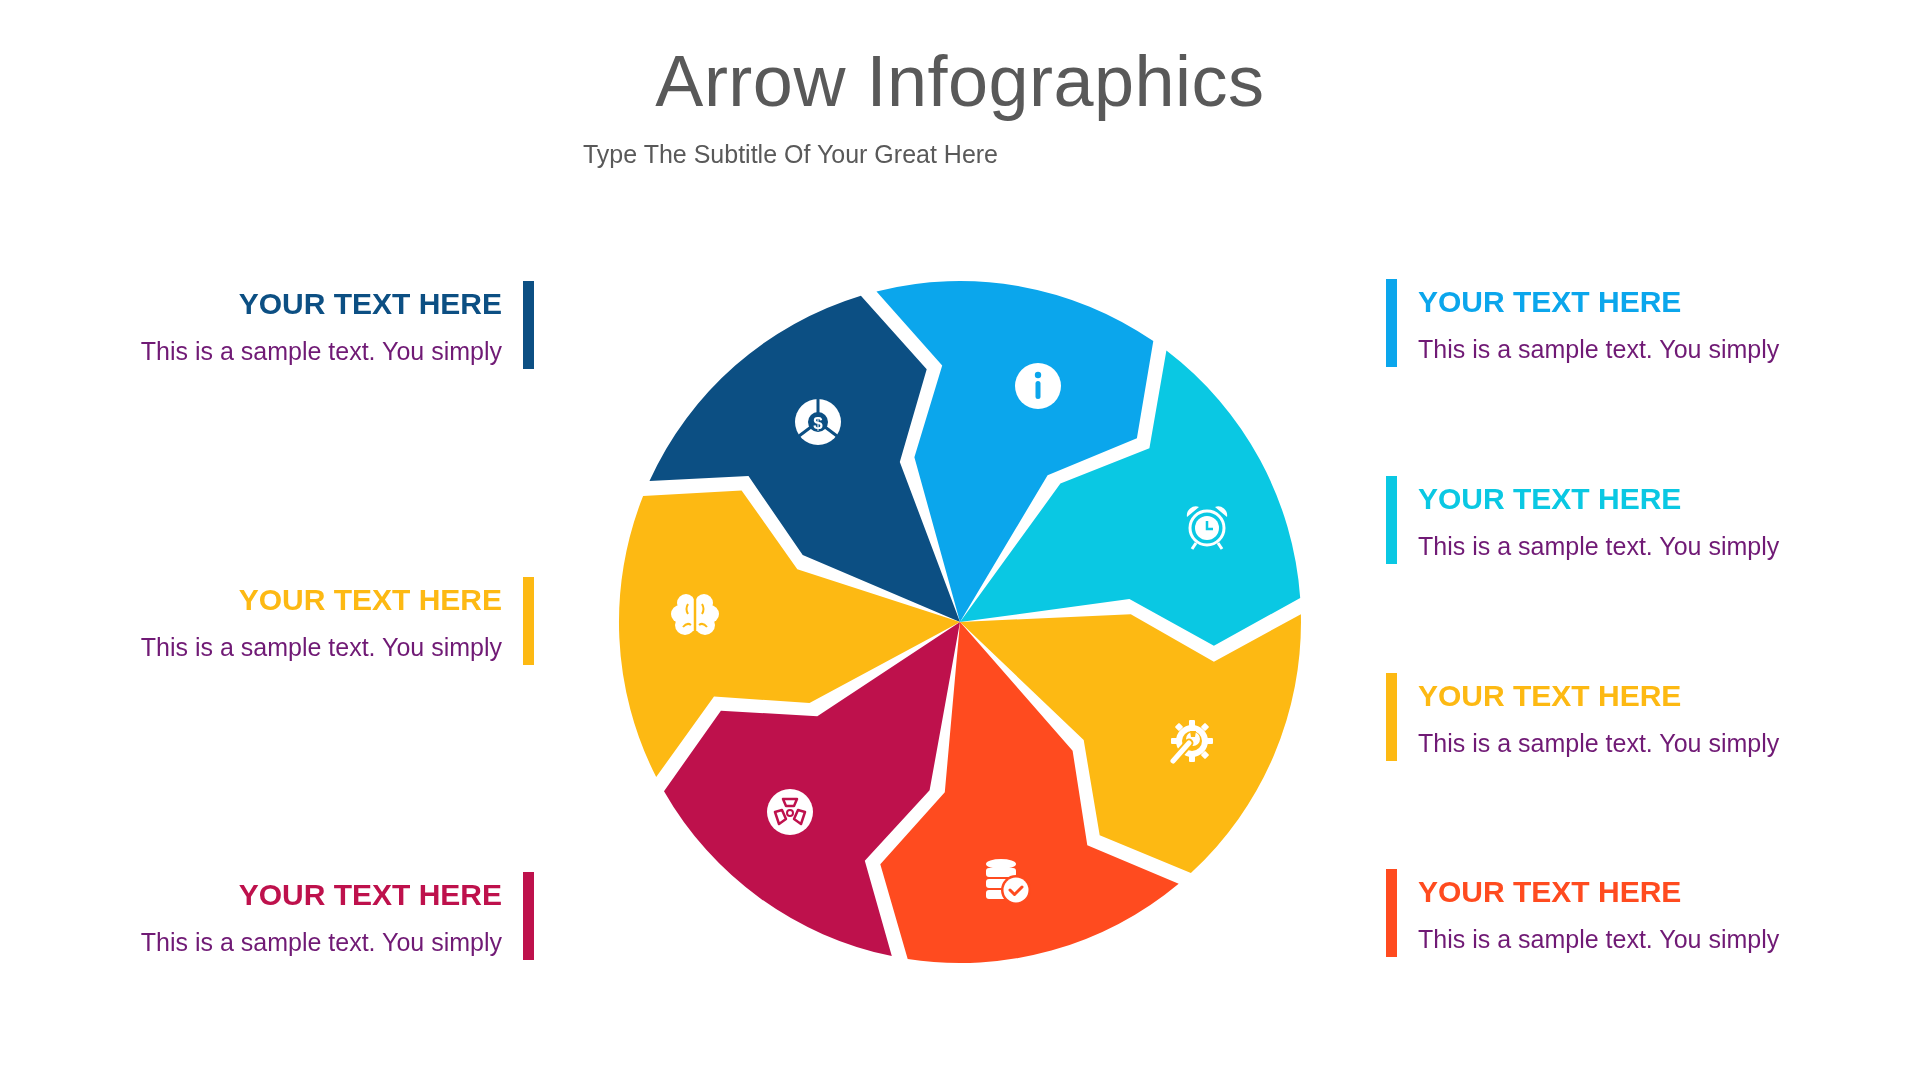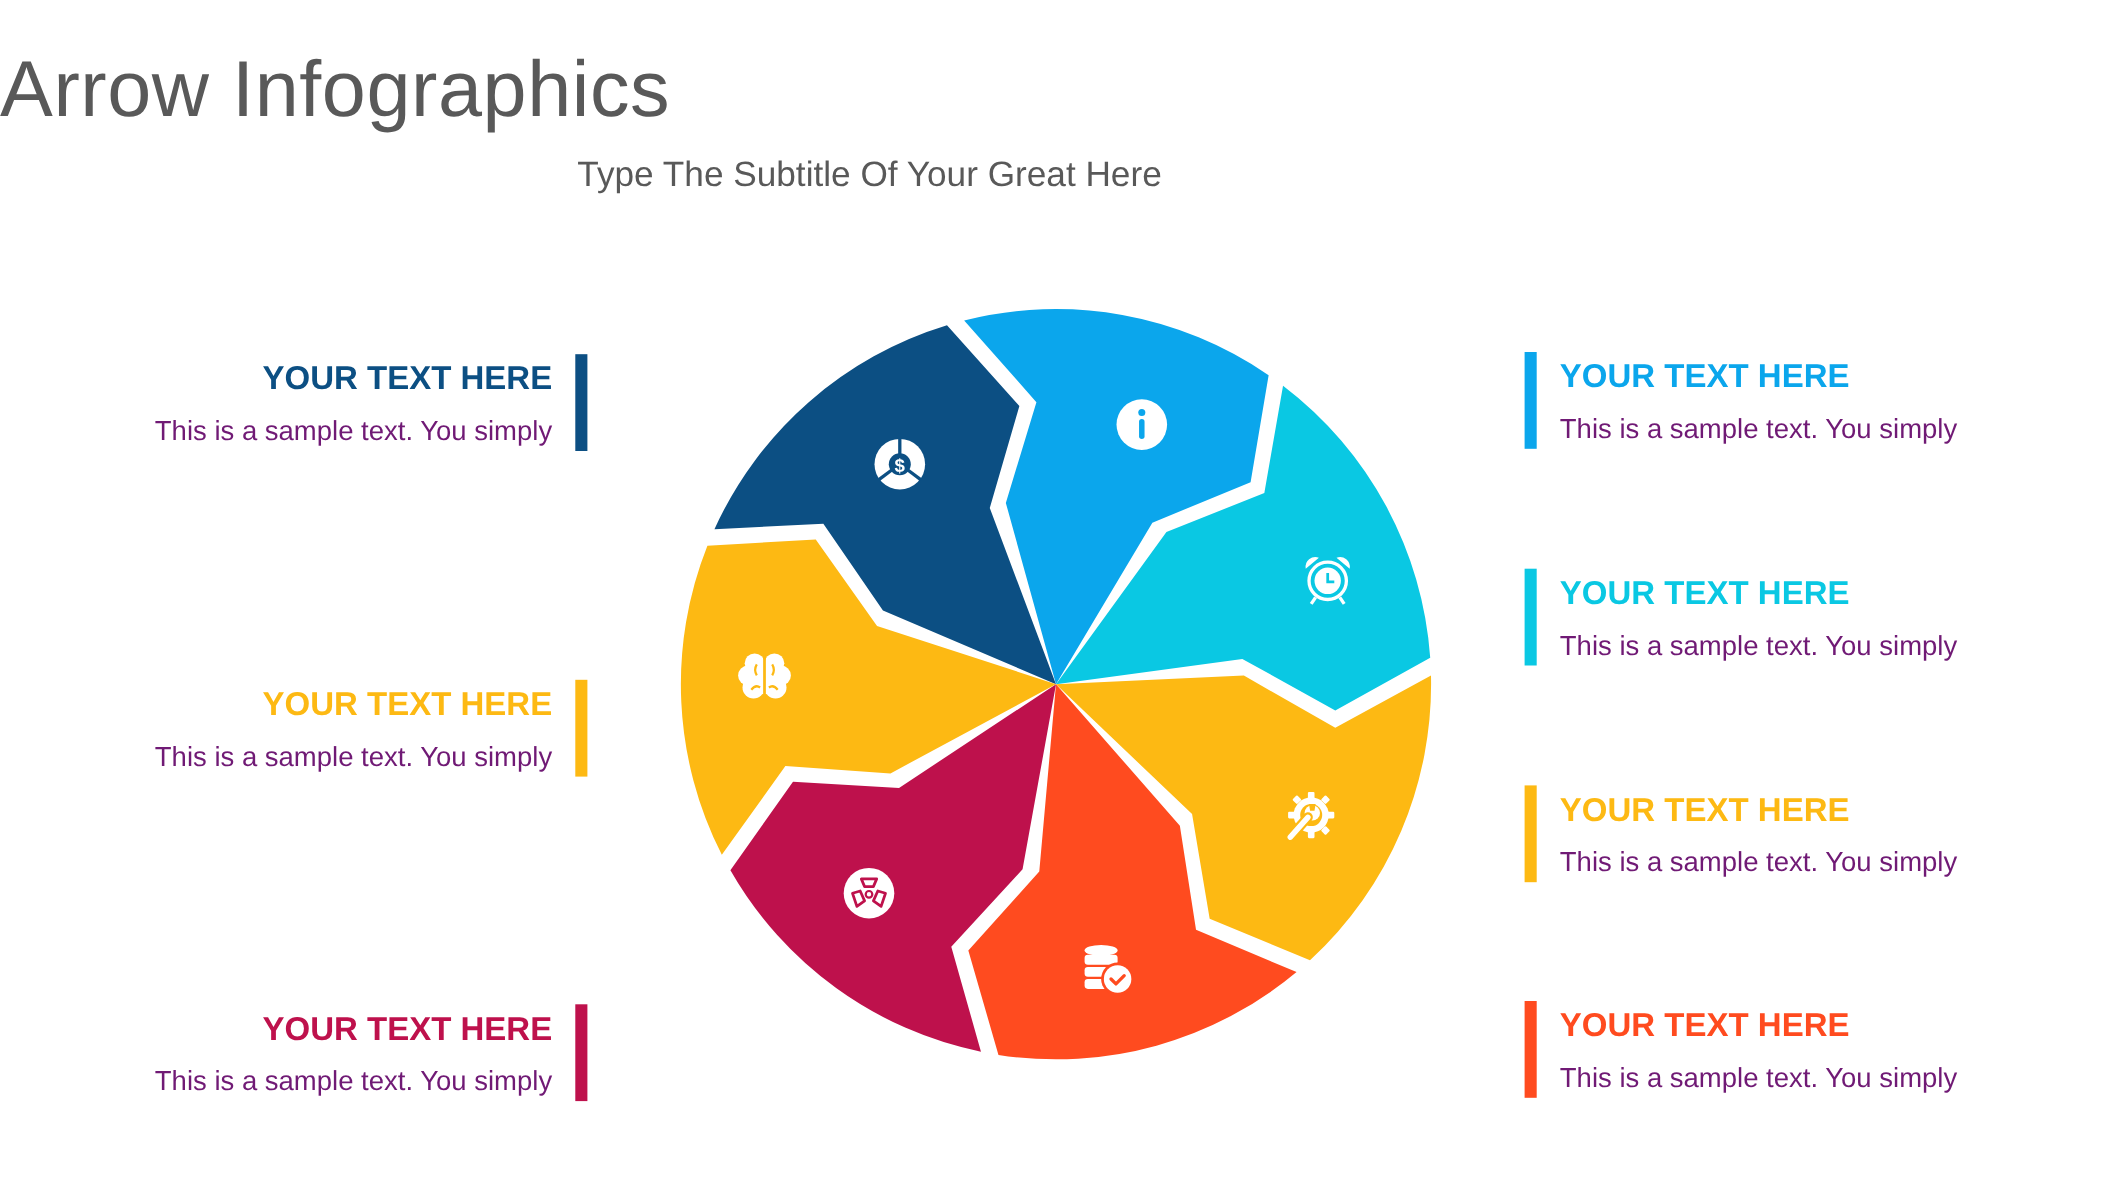--- a/index.html
+++ b/index.html
@@ -1,19 +1,19 @@
 <!DOCTYPE html>
 <html><head>
 <meta charset="utf-8">
 <style>
   html, body { margin:0; padding:0; }
   body { width:1920px; height:1080px; background:#ffffff; position:relative; overflow:hidden; font-family:"Liberation Sans", sans-serif; }
-  .title { position:absolute; left:0; width:1920px; top:40px; text-align:left; font-size:72px; color:#595959; font-weight:normal; letter-spacing:0.5px; }
-  .subtitle { position:absolute; left:0; width:1581px; top:140px; text-align:center; font-size:32px; color:#595959; }
-  .block { position:absolute; width:470px; height:88px;margin-top:41px; }
+  .title { position:absolute; left:0; width:1920px; top:40px; text-align:center; font-size:72px; color:#595959; font-weight:normal; letter-spacing:0.5px; }
+  .subtitle { position:absolute; left:0; width:1581px; top:140px; text-align:center; font-size:25px; color:#595959; }
+  .block { position:absolute; width:470px; height:88px; }
   .block .bar { position:absolute; top:0; width:11px; height:88px; }
   .block .head { position:absolute; top:6px; font-size:30px; font-weight:bold; white-space:nowrap; }
   .block .body { position:absolute; top:56px; font-size:25px; color:#701a75; white-space:nowrap; }
   .block.left .bar { right:0; }
   .block.left .head, .block.left .body { right:32px; text-align:right; }
   .block.right .bar { left:0; }
   .block.right .head, .block.right .body { left:32px; }
   svg.wheel { position:absolute; left:0; top:0; width:1920px; height:1080px; }
   .icon { position:absolute; width:52px; height:52px; margin-left:-26px; margin-top:-26px; }
   .icon svg { width:52px; height:52px; display:block; }

